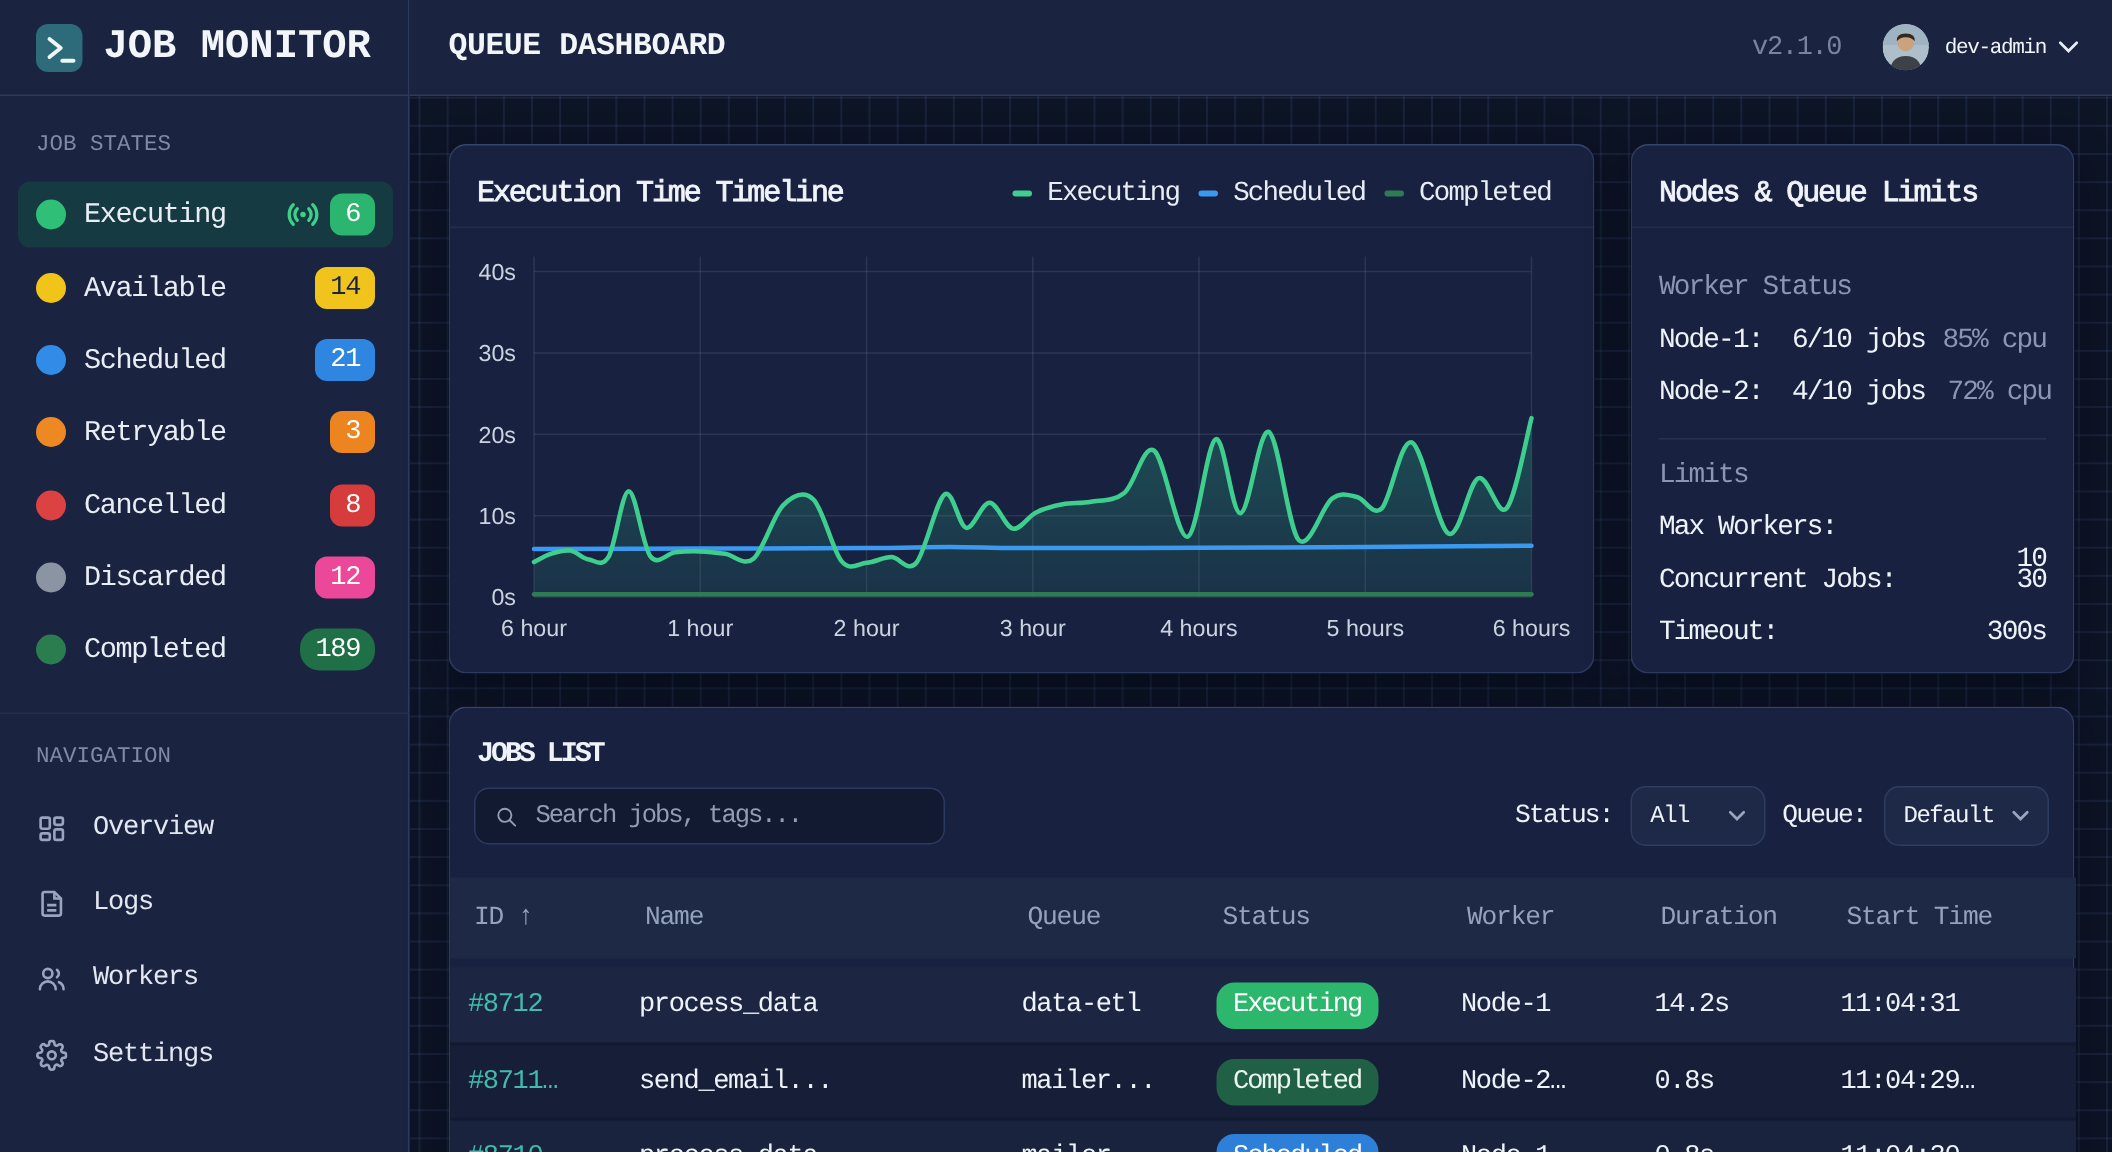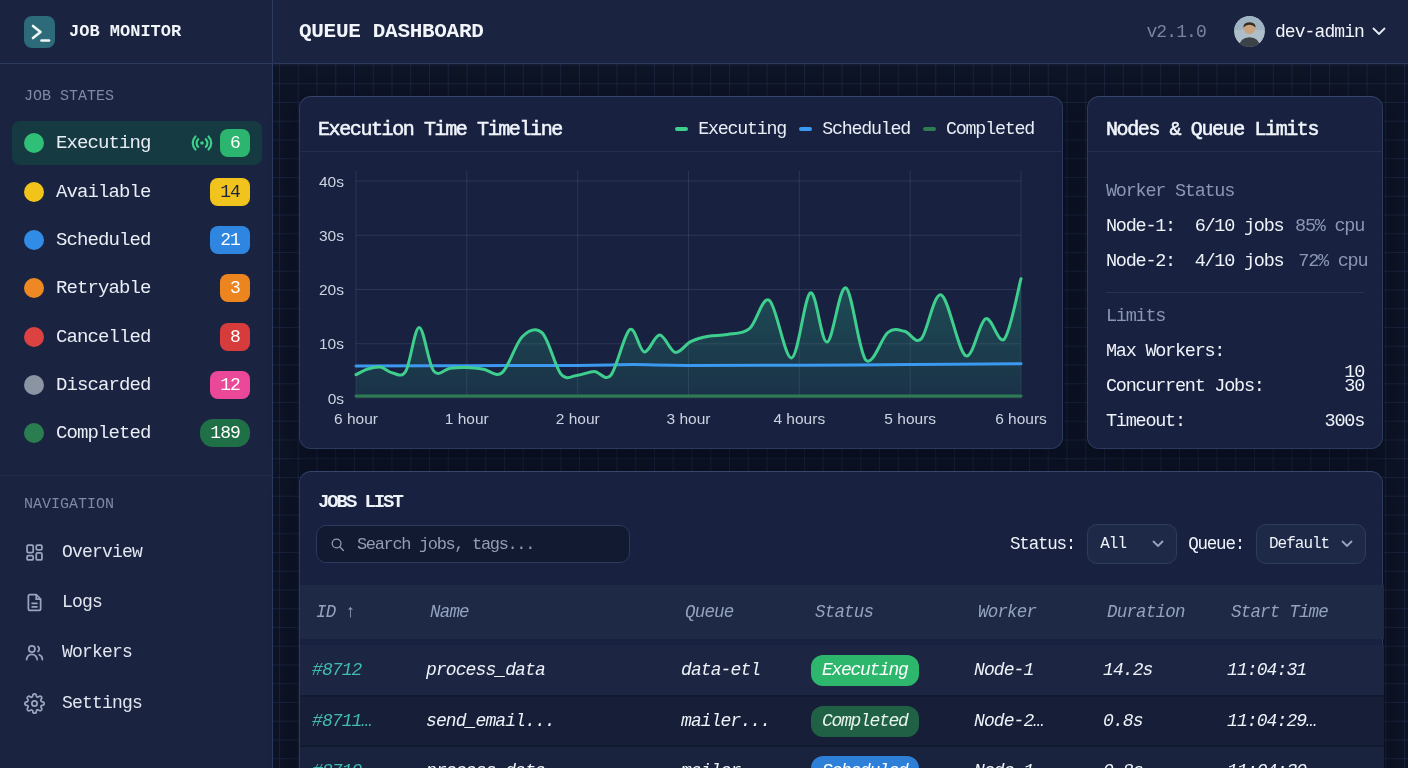--- a/index.html
+++ b/index.html
@@ -25,21 +25,21 @@
 }
 #logo {
   height:64px; border-bottom:1px solid #2c3a5e;
   display:flex; align-items:center; padding-left:24px;
 }
 #logo .lg-icon {
   width:31px; height:32px; background:#2d6b7a; border-radius:8px;
   display:flex; align-items:center; justify-content:center;
   color:#e8f4f4; font-size:15px; font-weight:bold; letter-spacing:-1px;
 }
-#logo .lg-text { margin-left:14px; font-size:17px; font-weight:bold; color:#f2f5fa; letter-spacing:0px;text-align:center; }
+#logo .lg-text { margin-left:14px; font-size:27px; font-weight:bold; color:#f2f5fa; letter-spacing:0px;text-align:center; }
 .side-h {
   color:#7f8aa3; font-size:15px; letter-spacing:0px; padding-left:24px;
 }
 .state-item {
   position:absolute; left:12px; width:250px; height:44px;
   display:flex; align-items:center; border-radius:8px;
 }
 .state-item .dot { width:20px; height:20px; border-radius:50%; margin-left:12px; }
 .state-item .lbl { margin-left:12px; font-size:19px; letter-spacing:-0.9px; color:#e9edf5; }
 .state-item .badge {
@@ -57,21 +57,21 @@
 
 #topbar {
   position:absolute; left:273px; top:0; right:0; height:64px;
   background:#1a2340; border-bottom:1px solid #2c3a5e;
   display:flex; align-items:center;
 }
 #topbar .title { margin-left:26px; font-size:21px; font-weight:bold; letter-spacing:-0.3px; color:#f2f5fa; }
 #topbar .right { margin-left:auto; display:flex; align-items:center; }
 #topbar .ver { color:#79849e; font-size:18px; letter-spacing:-0.9px; }
 #topbar .avatar { width:31px; height:31px; border-radius:50%; margin-left:28px; overflow:hidden; }
-#topbar .uname { margin-left:10px; font-size:18px; letter-spacing:-0.9px; color:#f2f5fa; }
+#topbar .uname { margin-left:10px; font-size:14px; letter-spacing:-0.9px; color:#f2f5fa; }
 #topbar .chev { margin-left:8px; margin-right:22px; }
 
 .card {
   position:absolute; background:#182240; border:1px solid #2c3a5e; border-top-color:#36456c;
   border-radius:12px; box-shadow:0 10px 28px rgba(2,6,18,0.45);
 }
 .card-h {
   height:55px; border-bottom:1px solid #232e4e;
   display:flex; align-items:center; padding:10px 18px 0 18px;
 }
@@ -95,21 +95,21 @@
 }
 #filters { position:absolute; right:16px; top:52px; height:40px; display:flex; align-items:center; font-size:17.5px; letter-spacing:-1.2px; }
 .ddl { color:#eef2f9; margin-right:12px; }
 .dd {
   height:40px; background:#1d2946; border:1px solid #2e3c60; border-radius:10px;
   display:flex; align-items:center; justify-content:space-between; padding:0 12px; margin-right:11px;
   font-size:16px; letter-spacing:-1.0px;
 }
 .dd1 { width:90px; }
 .dd2 { width:110px; margin-right:0; }
-.tgrid { display:grid; grid-template-columns:114px 255px 130px 163px 129px 124px 153px; align-items:center;font-style:italic; }
+.tgrid { display:grid; grid-template-columns:114px 255px 130px 163px 129px 124px 153px; align-items:center; }
 #thead {
   position:absolute; left:0px; top:113px; width:1084px; height:54px;
   background:#1d2945; color:#94a2bf; font-size:17.5px; letter-spacing:-0.8px;
   padding-left:16px;
 }
 .trow {
   position:absolute; left:0px; width:1084px; height:50px;
   font-size:18px; letter-spacing:-0.9px; padding-left:12px;
 }
 .trow .id { color:#41bcab; }

